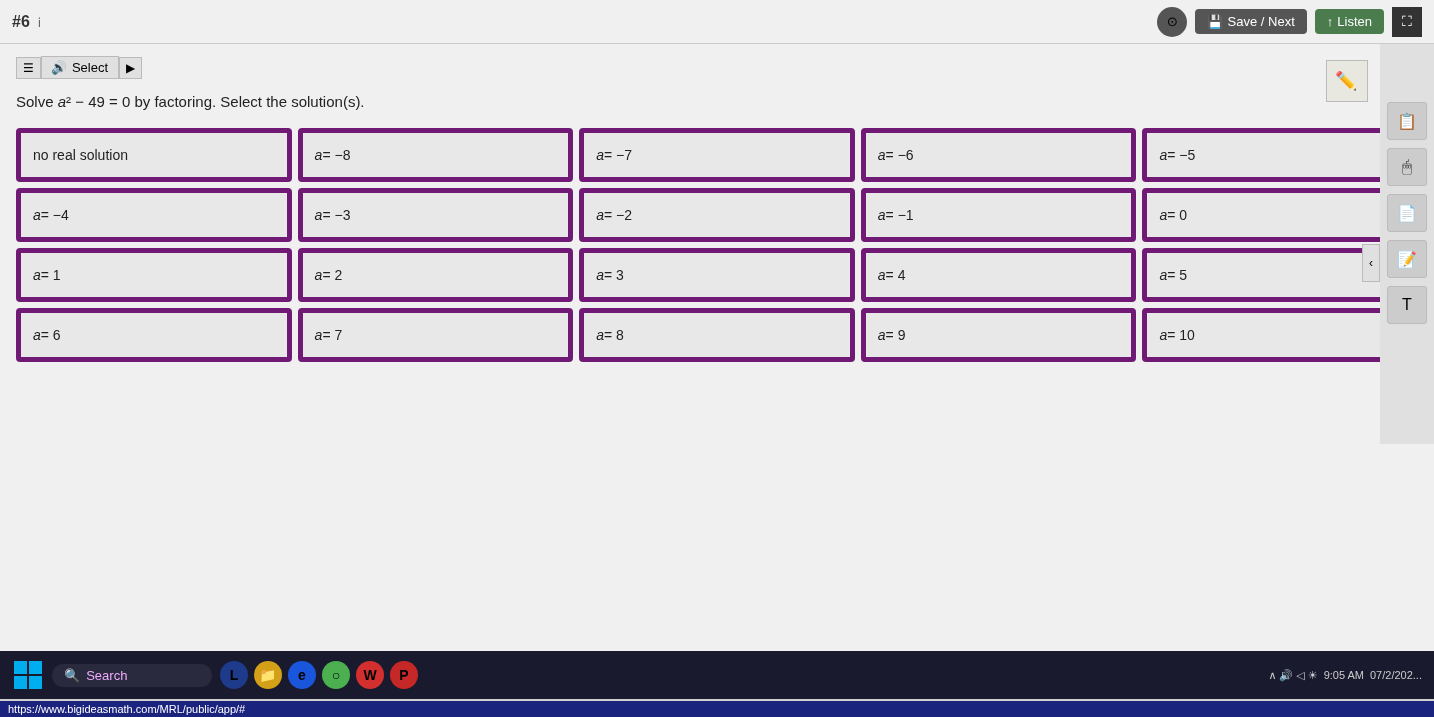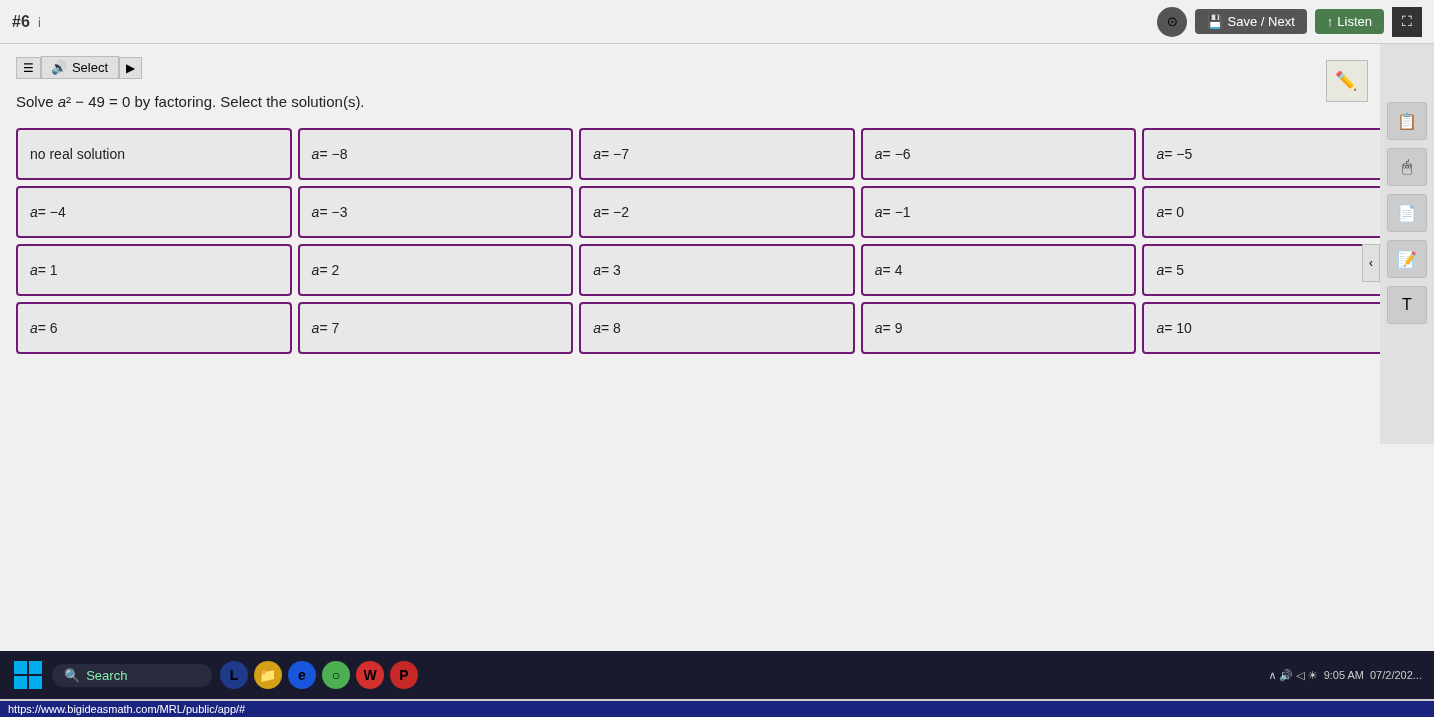--- a/index.html
+++ b/index.html
@@ -112,21 +112,21 @@
 
     
     .answer-grid {
       display: grid;
       grid-template-columns: repeat(5, 1fr);
       gap: 6px;
       margin-bottom: 20px;
     }
     .answer-cell {
       background: #e8e8e8;
-      border: 2px solid #701a75;
+      border: 5px solid #701a75;
       border-radius: 4px;
       padding: 14px 12px;
       font-size: 14px;
       color: #222;
       cursor: pointer;
       min-height: 52px;
       display: flex;
       align-items: center;
       justify-content: flex-start;
     }
@@ -420,21 +420,21 @@
   <div class="taskbar-icon">
     <div class="windows-icon">
       <div></div>
         <div></div>
         <div></div>
         <div></div>
     </div>
   </div>
   <div class="search-bar">
     <span style="color:#aaa;">🔍</span>
-    <span style="color:#86efac;">Search</span>
+    <span style="color:#f0abfc;">Search</span>
   </div>
   <div class="taskbar-app-icons">
     <div class="app-circle" style="background:#1e3a8a;">L</div>
     <div class="app-circle" style="background:#d4a017;">📁</div>
     <div class="app-circle" style="background:#1a56db;">e</div>
     <div class="app-circle" style="background:#4caf50;">○</div>
     <div class="app-circle" style="background:#d32f2f;">W</div>
     <div class="app-circle" style="background:#c62828;">P</div>
   </div>
   <div class="taskbar-right">

